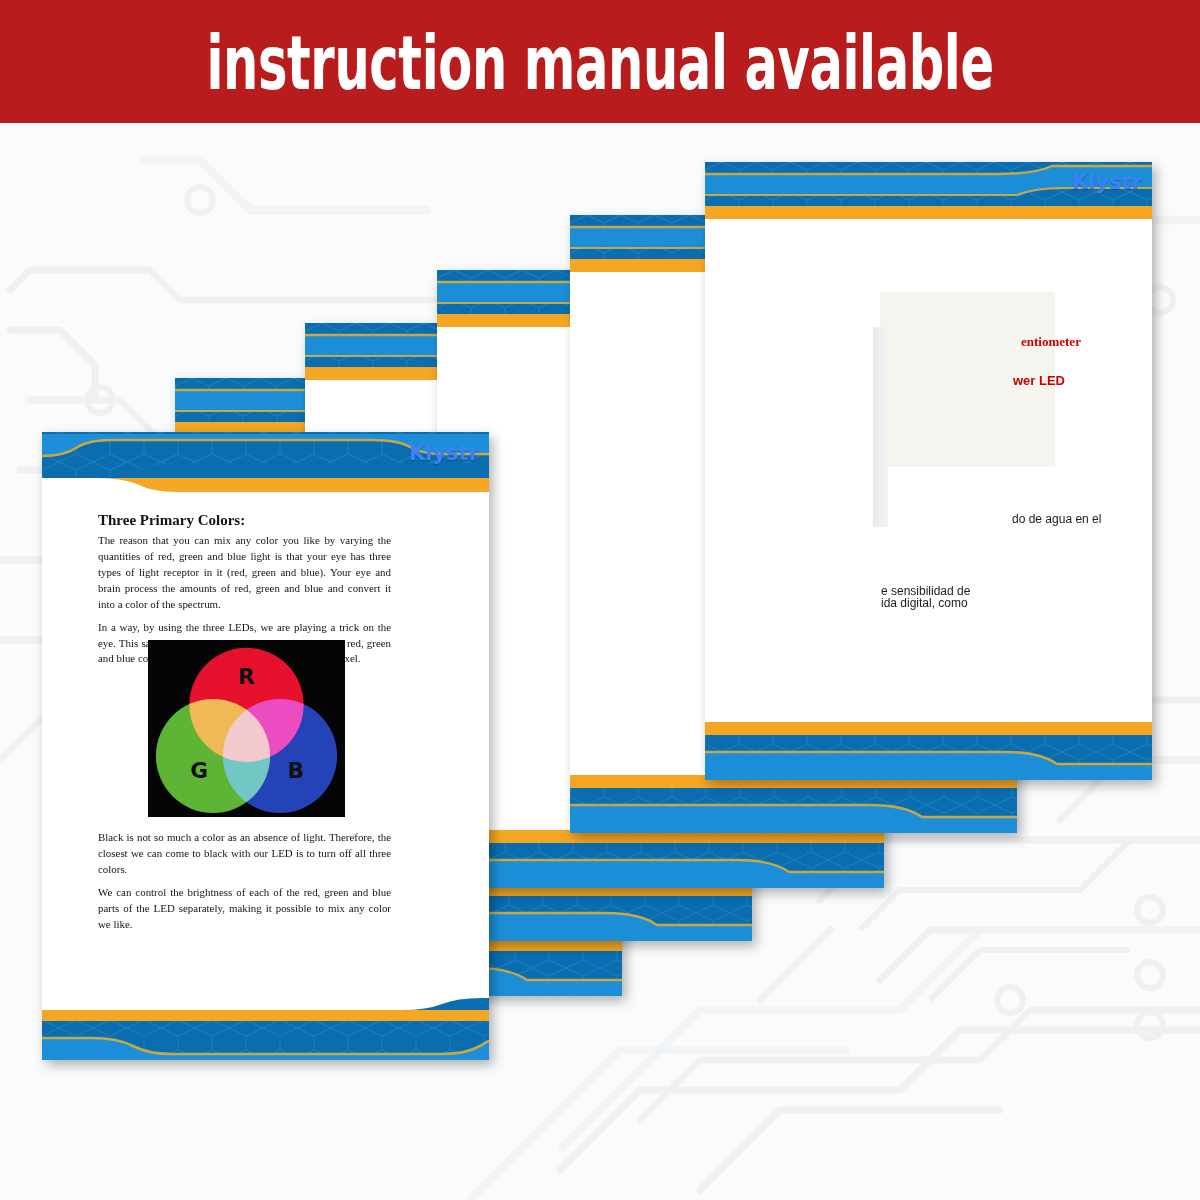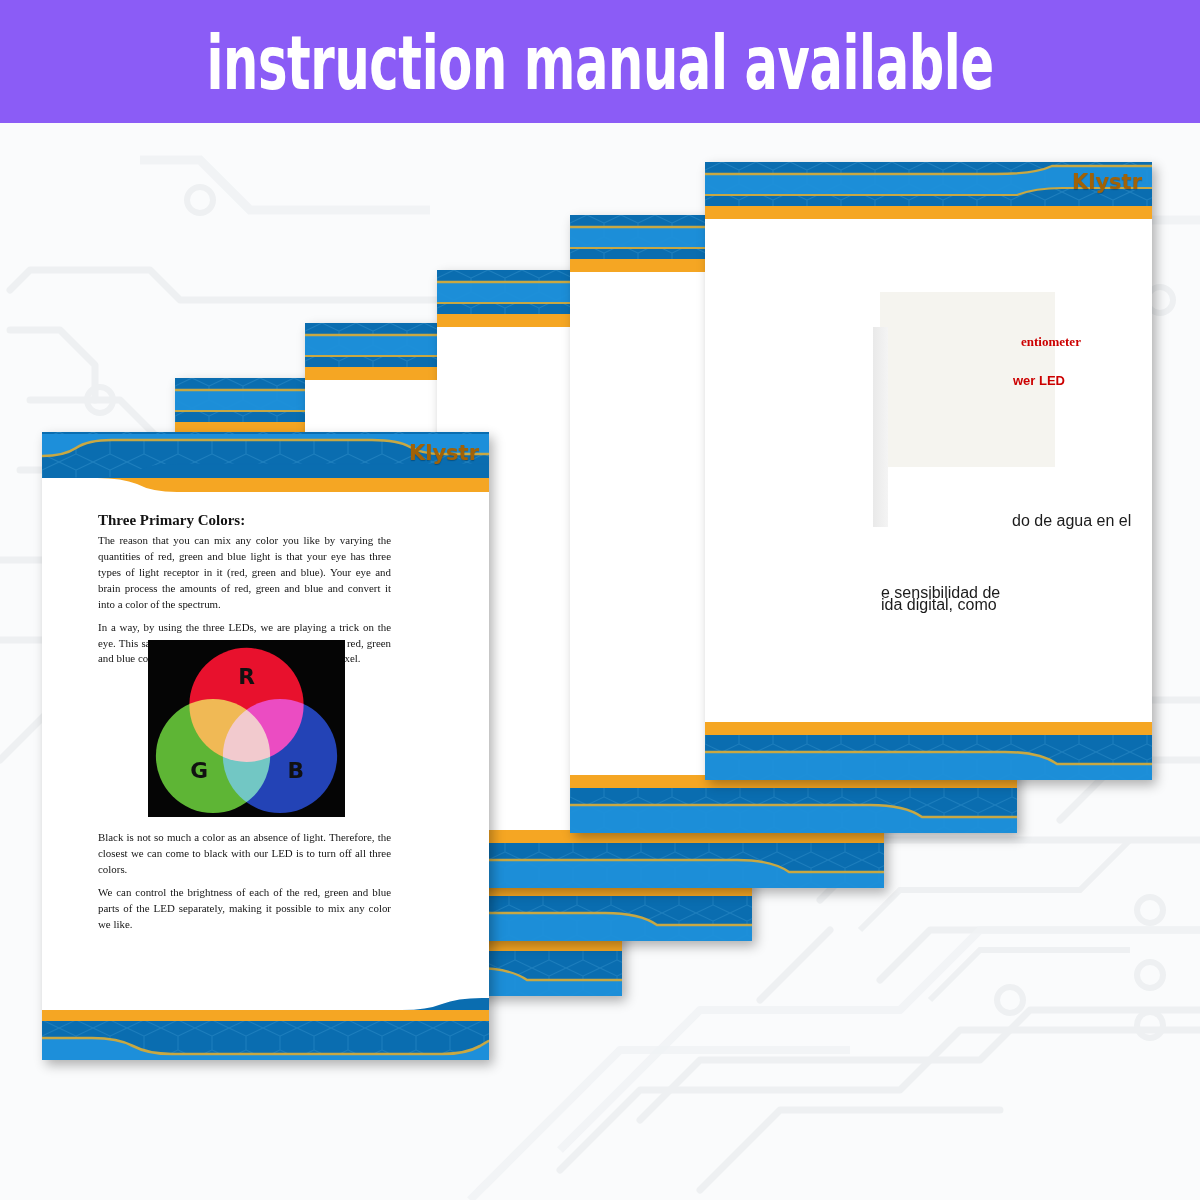--- a/index.html
+++ b/index.html
@@ -25,21 +25,21 @@
     left: 0; top: 0;
     width: 1200px; height: 1200px;
     z-index: 0;
   }
 
   
   #top-banner {
     position: absolute;
     left: 0; top: 0;
     width: 1200px; height: 123px;
-    background: #8b5cf6;
+    background: #b91c1c;
     z-index: 40;
     display: flex;
     align-items: center;
     justify-content: center;
     overflow: hidden;
   }
   #banner-title {
     color: #ffffff;
     font-family: "DejaVu Sans", sans-serif;
     font-weight: 700;
@@ -67,21 +67,21 @@
     width: 100%;
     overflow: hidden;
   }
   .pg-header { top: 0; }
   .pg-footer { bottom: 0; }
 
   .ornament-svg { display: block; width: 100%; height: 100%; }
 
   .brand-word {
     position: absolute;
-    color: #a16207;
+    color: #3b82f6;
     font-family: "DejaVu Sans", sans-serif;
     font-weight: 700;
     letter-spacing: 0px;
     white-space: nowrap;
     text-shadow: 0 1px 1px rgba(0,0,0,0.25);
   }
 
   
   .doc-body {
     position: absolute;
@@ -105,21 +105,21 @@
   .rgb-fig {
     position: absolute;
     background: #000000;
   }
   .rgb-svg { display: block; width: 100%; height: 100%; }
 
   
   .frag {
     position: absolute;
     font-family: "Liberation Sans", sans-serif;
-    font-size: 16px;
+    font-size: 12px;
     color: #1b1b1b;
     white-space: nowrap;
   }
   .frag.red {
     color: #cc0000;
     font-weight: 700;
     font-size: 13px;
   }
 
   

